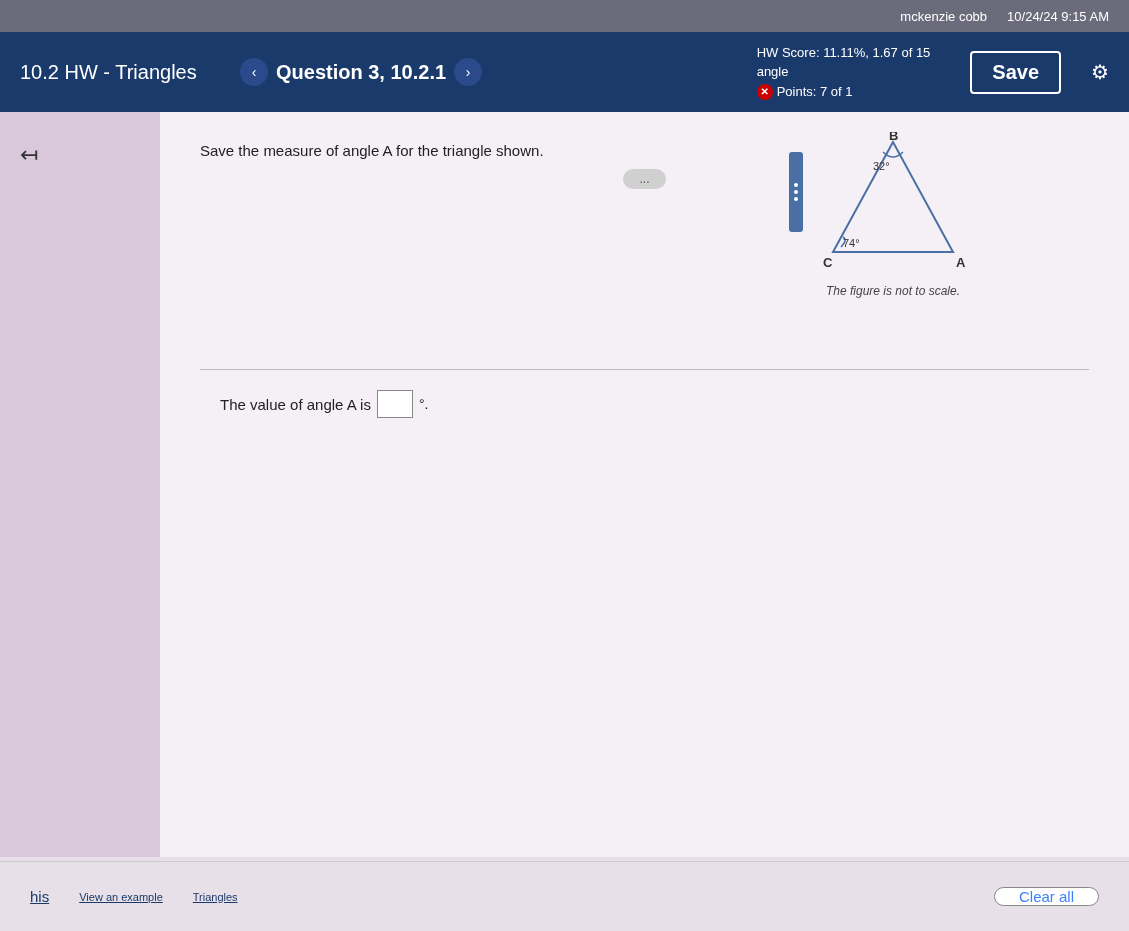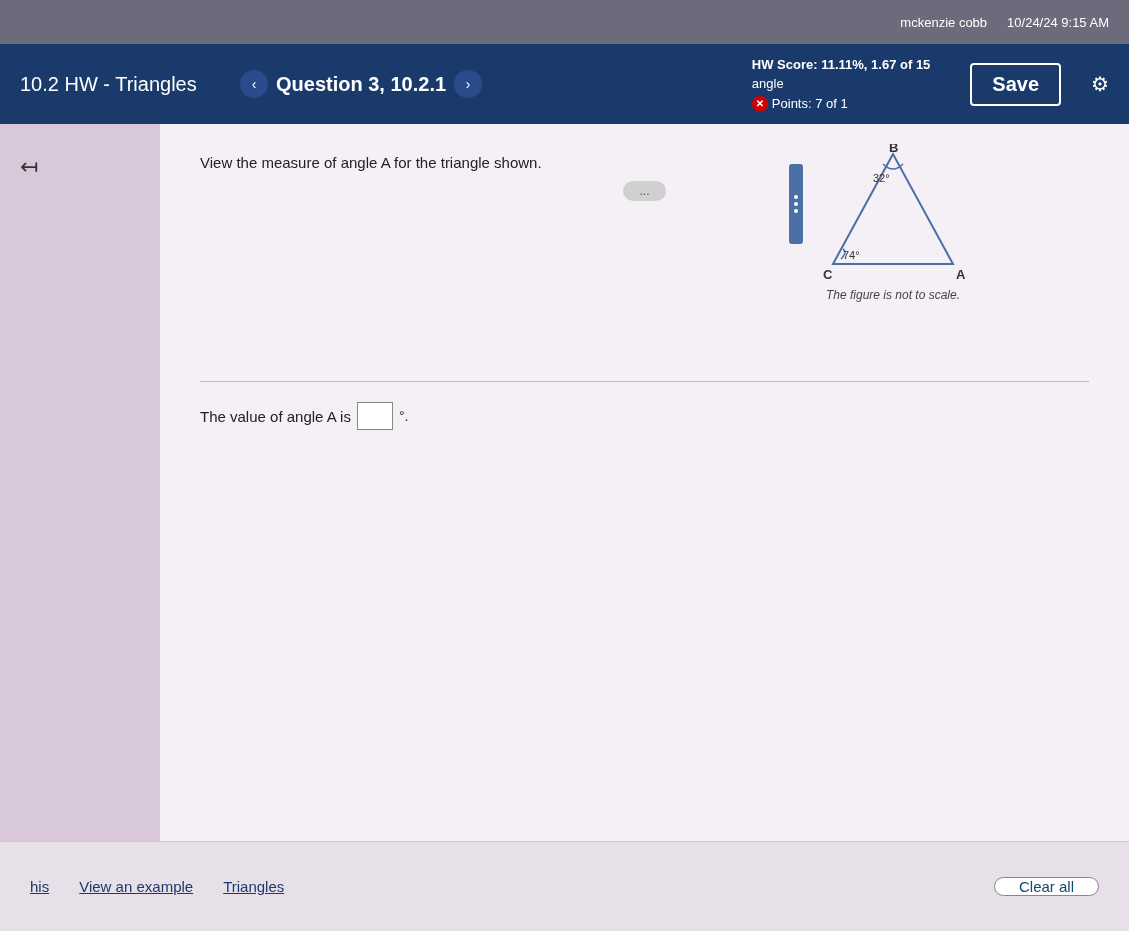--- a/index.html
+++ b/index.html
@@ -8,21 +8,21 @@
       background: #e8e0e8;
       width: 1129px;
       height: 931px;
       overflow: hidden;
       position: relative;
     }
 
     
     .top-bar {
       background: #6b6b7b;
-      height: 44px;
+      height: 32px;
       display: flex;
       align-items: center;
       justify-content: flex-end;
       padding: 0 20px;
       font-size: 13px;
       color: #fff;
     }
     .top-bar-info {
       display: flex;
       gap: 20px;
@@ -67,21 +67,21 @@
       font-size: 20px;
       font-weight: bold;
     }
     .header-score {
       margin-left: auto;
       color: #fff;
       font-size: 13px;
       line-height: 1.5;
     }
     .hw-score-line {
-      font-weight: bold;
+      font-weight: normal;
     }
     .points-line {
       display: flex;
       align-items: center;
       gap: 4px;
     }
     .points-x {
       background: #cc0000;
       color: #fff;
       border-radius: 50%;
@@ -186,39 +186,40 @@
     }
 
     .triangle-svg {
       width: 160px;
       height: 140px;
     }
 
     .figure-caption {
       font-size: 12px;
       color: #444;
-      margin-top: 4px;
+      margin-top: 12px;
       font-style: italic;
     }
 
     
     .divider-line {
       border: none;
       border-top: 1px solid #bbb;
       margin: 180px 0 20px 0;
     }
 
     
     .answer-row {
       display: flex;
       align-items: center;
       gap: 6px;
       font-size: 15px;
       color: #222;
       margin-top: 20px;
+      margin-left: 20px;
     }
     .angle-input {
       width: 36px;
       height: 28px;
       border: 1px solid #888;
       background: #fff;
       text-align: center;
       font-size: 14px;
     }
     .degree-symbol {
@@ -241,51 +242,51 @@
       cursor: pointer;
       color: #555;
     }
 
     
     .bottom-bar {
       position: absolute;
       bottom: 0;
       left: 0;
       right: 0;
-      height: 90px;
+      height: 70px;
       background: #e8e0e8;
       display: flex;
       align-items: center;
       padding: 0 30px;
       gap: 30px;
       border-top: 1px solid #ccc;
     }
     .bottom-link {
-      font-size: 15px;
+      font-size: 11px;
       color: #1a3a6b;
       text-decoration: underline;
       cursor: pointer;
       background: none;
       border: none;
       text-align: center;
     }
     .bottom-right {
       margin-left: auto;
       display: flex;
       gap: 15px;
       align-items: center;
     }
     .clear-btn {
       background: #fff;
       border: 1px solid #888;
       border-radius: 20px;
       padding: 0 24px;
       font-size: 15px;
       cursor: pointer;
-      color: #0c4a6e;
+      color: #3b82f6;
     }
     .check-btn {
       background: #888;
       border: none;
       border-radius: 4px;
       padding: 8px 24px;
       font-size: 15px;
       cursor: pointer;
       color: #fff;
     }
@@ -333,21 +334,21 @@
 </div>
 
 <div class="main-content">
 
   <div class="left-sidebar">
     <span class="back-arrow">↤</span>
   </div>
 
   <div class="content-panel">
 
-    <p class="question-text">View the measure of angle A for the triangle shown.</p>
+    <p class="question-text">Save the measure of angle A for the triangle shown.</p>
 
     <div class="figure-area">
       <div class="triangle-container">
         <div class="drag-handle">
           <div class="drag-dot"></div>
           <div class="drag-dot"></div>
           <div class="drag-dot"></div>
         </div>
         <div class="triangle-figure">
 

